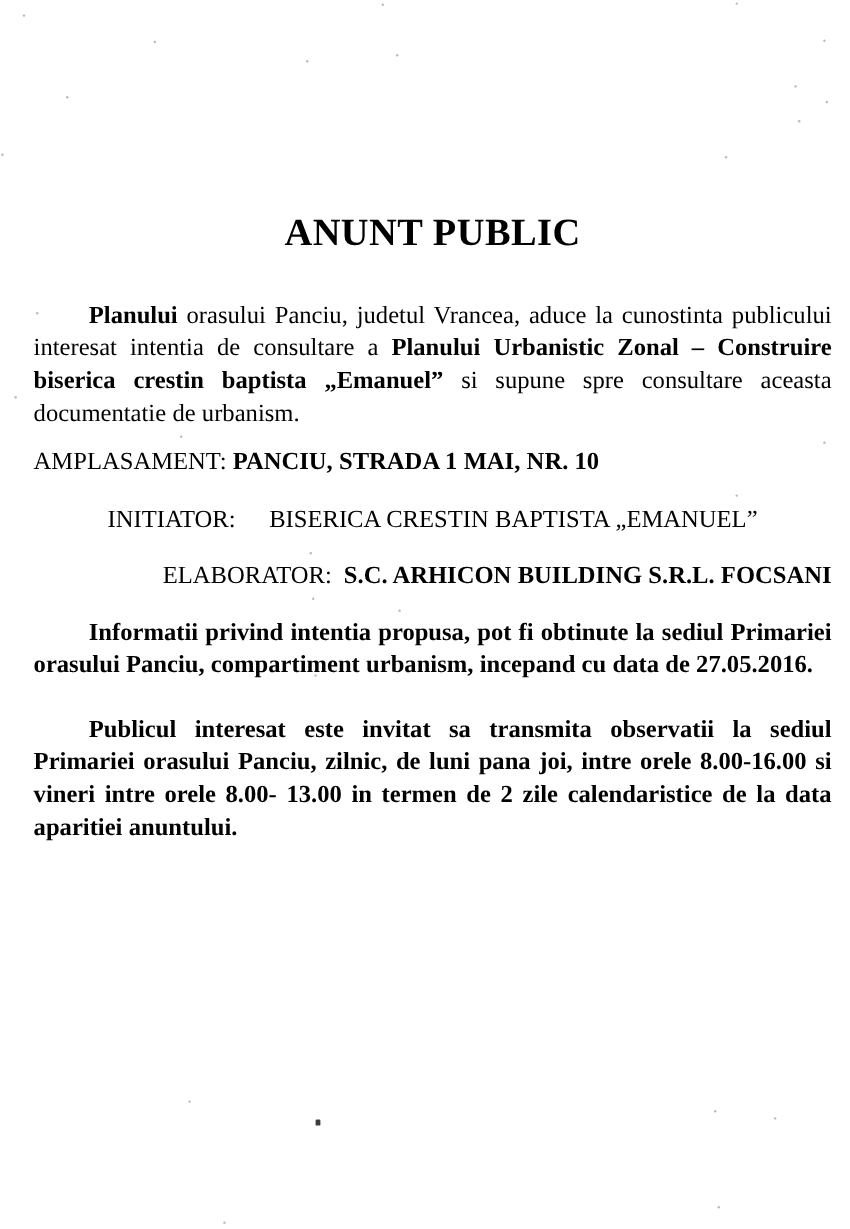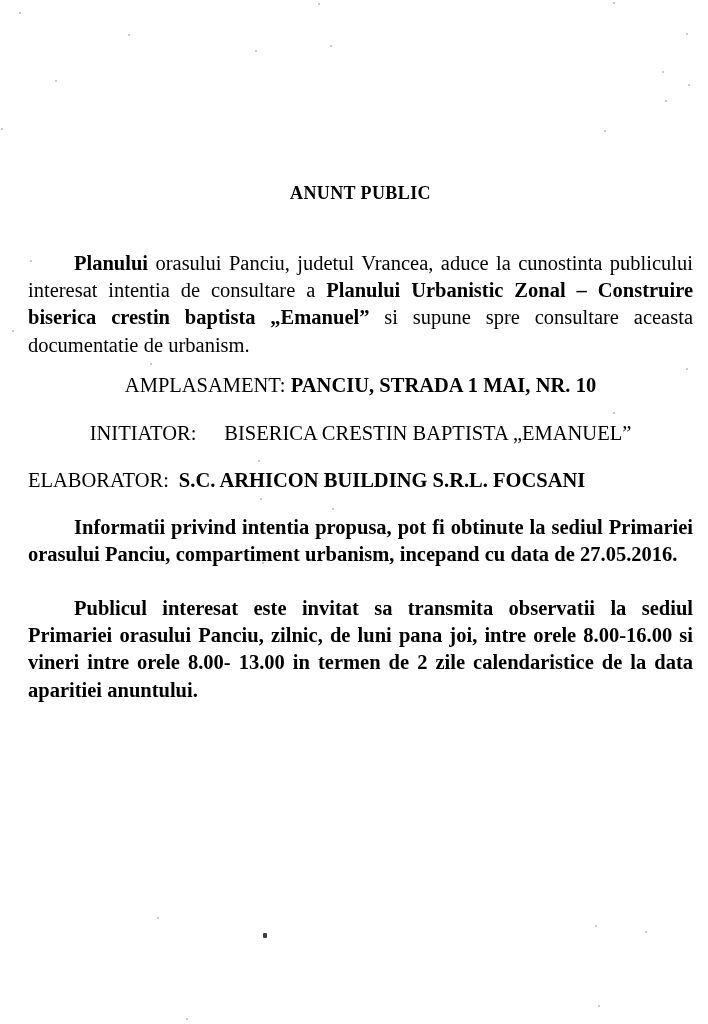--- a/index.html
+++ b/index.html
@@ -33,21 +33,21 @@
   .doc {
     position: absolute;
     left: 28px;
     top: 0;
     width: 665px;
   }
 
   .doc-title {
     text-align: center;
     font-weight: bold;
-    font-size: 18px;
+    font-size: 32px;
     letter-spacing: 0.4px;
     margin: 0;
     padding: 0;
     position: absolute;
     top: 178px;
     left: 0;
     width: 665px;
     line-height: 30px;
   }
 
@@ -62,23 +62,23 @@
     text-justify: inter-word;
     word-spacing: 0.1px;
   }
 
   .para.indent { text-indent: 46px; }
 
   .para b, .bold { font-weight: bold; }
 
   
   #p-intro      { top: 250px; }
-  #line-ampl    { top: 372px; text-align: center; }
+  #line-ampl    { top: 372px; text-align: left; }
   #line-init    { top: 420px; text-align: center; }
-  #line-elab    { top: 467px; text-align: left; }
+  #line-elab    { top: 467px; text-align: right; }
   #p-info       { top: 514px; }
   #p-public     { top: 595px; }
 
   .label-col {
     display: inline-block;
   }
   .value-init { padding-left: 28px; }
   .value-elab { padding-left: 10px; }
 
   .allbold { font-weight: bold; }

